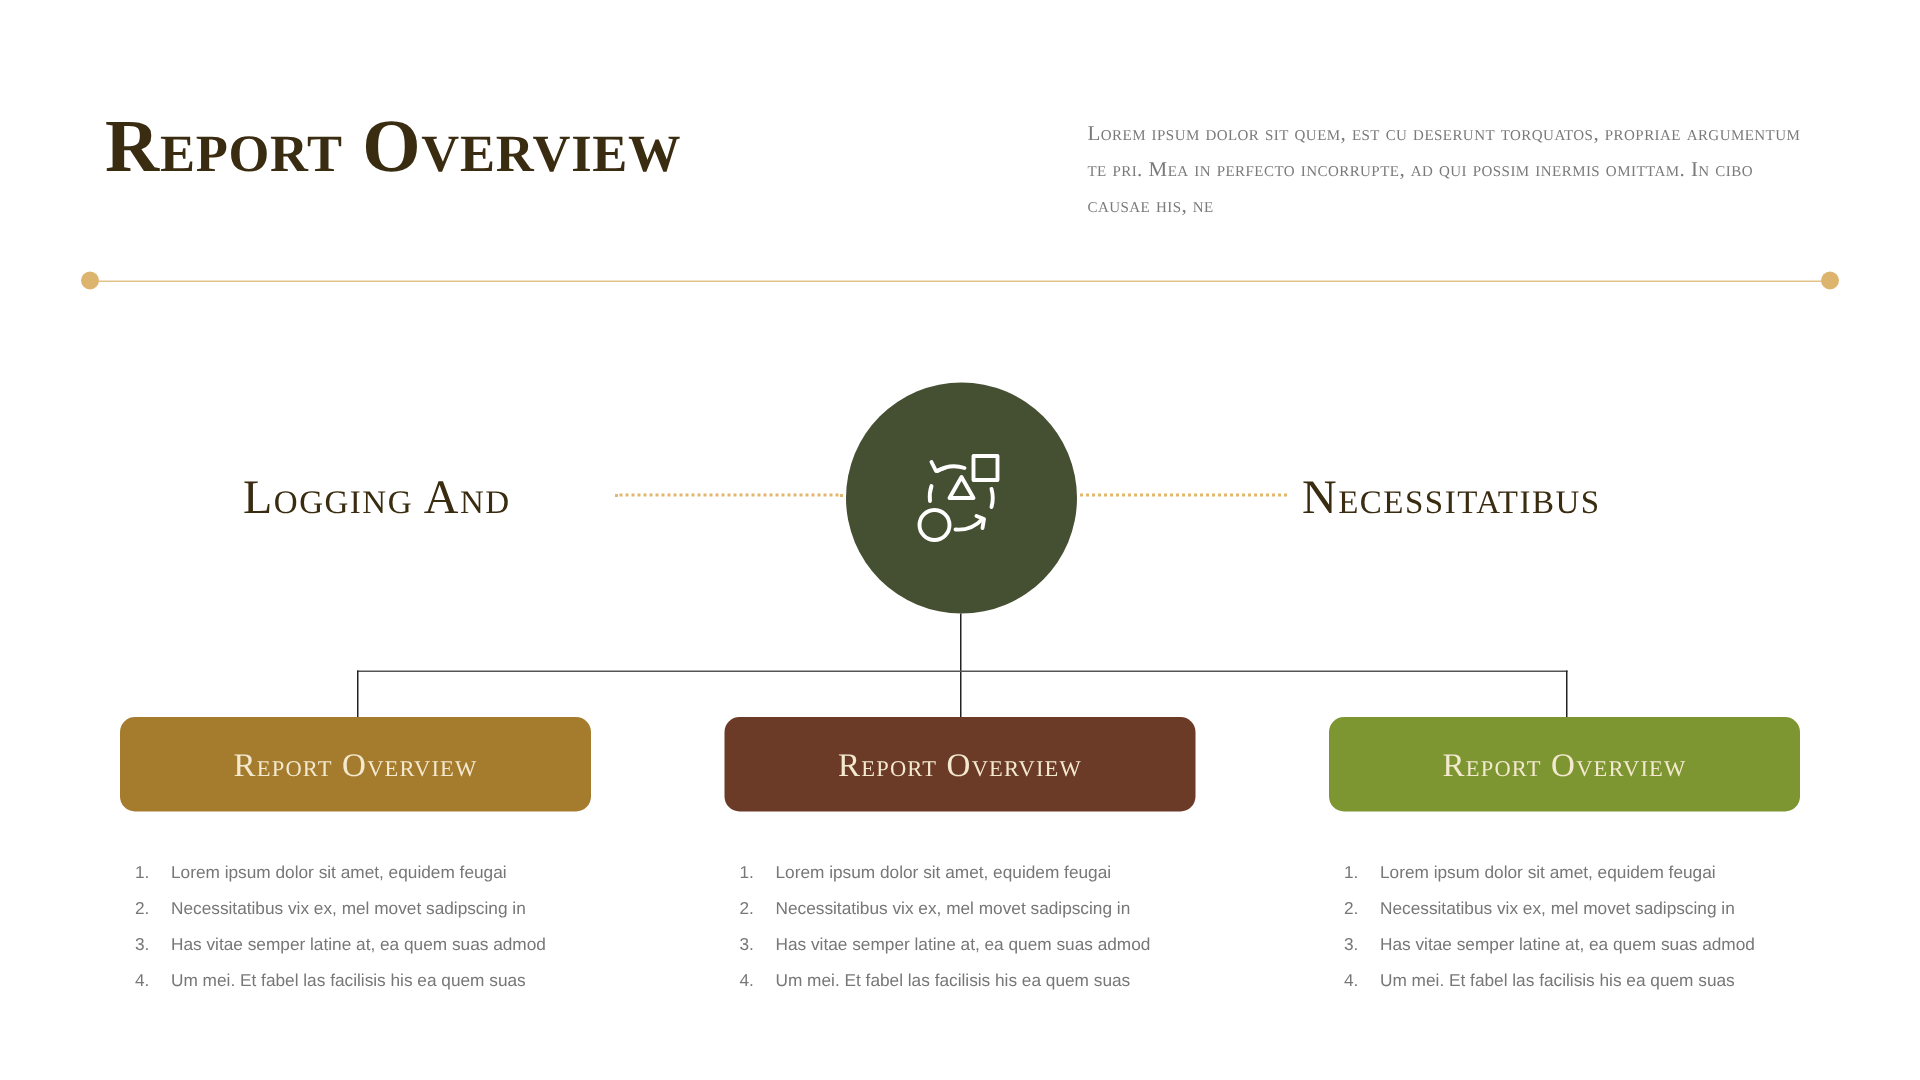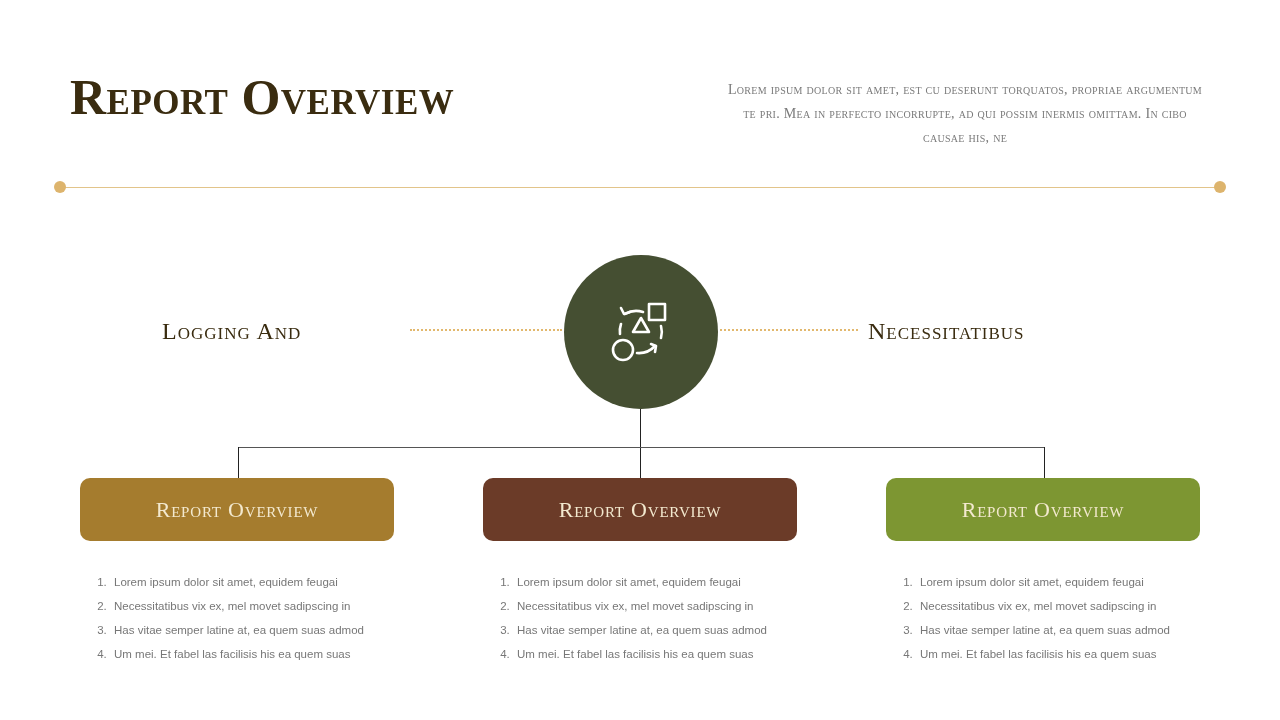--- a/index.html
+++ b/index.html
@@ -1,40 +1,40 @@
 <!DOCTYPE html>
 <html><head>
   <meta charset="utf-8">
   <style>
     html, body { margin: 0; padding: 0; }
     body {
       width: 1280px; height: 720px; position: relative; overflow: hidden;
       background: #ffffff;
       font-family: "Liberation Serif", "DejaVu Serif", serif;
     }
-    .abs { position: absolute; text-align: center; }
+    .abs { position: absolute; }
     .title {
       left: 70px; top: 66px;
       font-size: 50px; font-weight: bold; color: #3a2c10;
       font-variant: small-caps; letter-spacing: 0.5px; line-height: 62px;
       white-space: nowrap;
     }
     .intro {
       left: 725px; top: 78px; width: 480px;
       font-size: 14px; line-height: 24px; color: #7a7a7a;
       font-variant: small-caps; letter-spacing: 0.3px;
     }
     .rule {
       left: 60px; top: 187px; width: 1160px; height: 1px; background: #e2c48a;
     }
     .dot {
       width: 12px; height: 12px; border-radius: 50%; background: #ddb46d; top: 181px;
     }
     .side-label {
-      top: 310px; font-size: 24px; color: #3a2c10; font-variant: small-caps;
+      top: 310px; font-size: 32px; color: #3a2c10; font-variant: small-caps;
       letter-spacing: 1px; line-height: 42px; white-space: nowrap;
     }
     .dotted {
       top: 329px; height: 0; border-top: 2px dotted #e2b86e;
     }
     .hub {
       left: 564px; top: 255px; width: 154px; height: 154px; border-radius: 50%;
       background: #454f32; display: flex; align-items: center; justify-content: center;
     }
     .vline { background: #222; width: 1px; }
@@ -49,21 +49,21 @@
       font-family: "Liberation Sans", "DejaVu Sans", sans-serif;
       font-size: 11.5px; color: #777; line-height: 24px;
     }
     .list li { display: flex; white-space: nowrap; }
     .list .num { width: 24px; flex: none; }
   </style>
 </head>
 <body>
 
 <div class="abs title">Report Overview</div>
-<div class="abs intro">Lorem ipsum dolor sit amet, est cu deserunt torquatos, propriae argumentum te pri. Mea in perfecto incorrupte, ad qui possim inermis omittam. In cibo causae his, ne</div>
+<div class="abs intro">Lorem ipsum dolor sit quem, est cu deserunt torquatos, propriae argumentum te pri. Mea in perfecto incorrupte, ad qui possim inermis omittam. In cibo causae his, ne</div>
 
 <div class="abs rule"></div>
 <div class="abs dot" style="left:54px"></div>
 <div class="abs dot" style="left:1214px"></div>
 
 <div class="abs side-label" style="left:162px">Logging And</div>
 <div class="abs dotted" style="left:410px;width:152px"></div>
 <div class="abs hub">
   <svg width="64" height="64" viewBox="0 0 64 64" fill="none" stroke="#ffffff" stroke-width="2.6" stroke-linecap="round" stroke-linejoin="round">
     <rect x="40" y="4" width="16" height="16"></rect>

